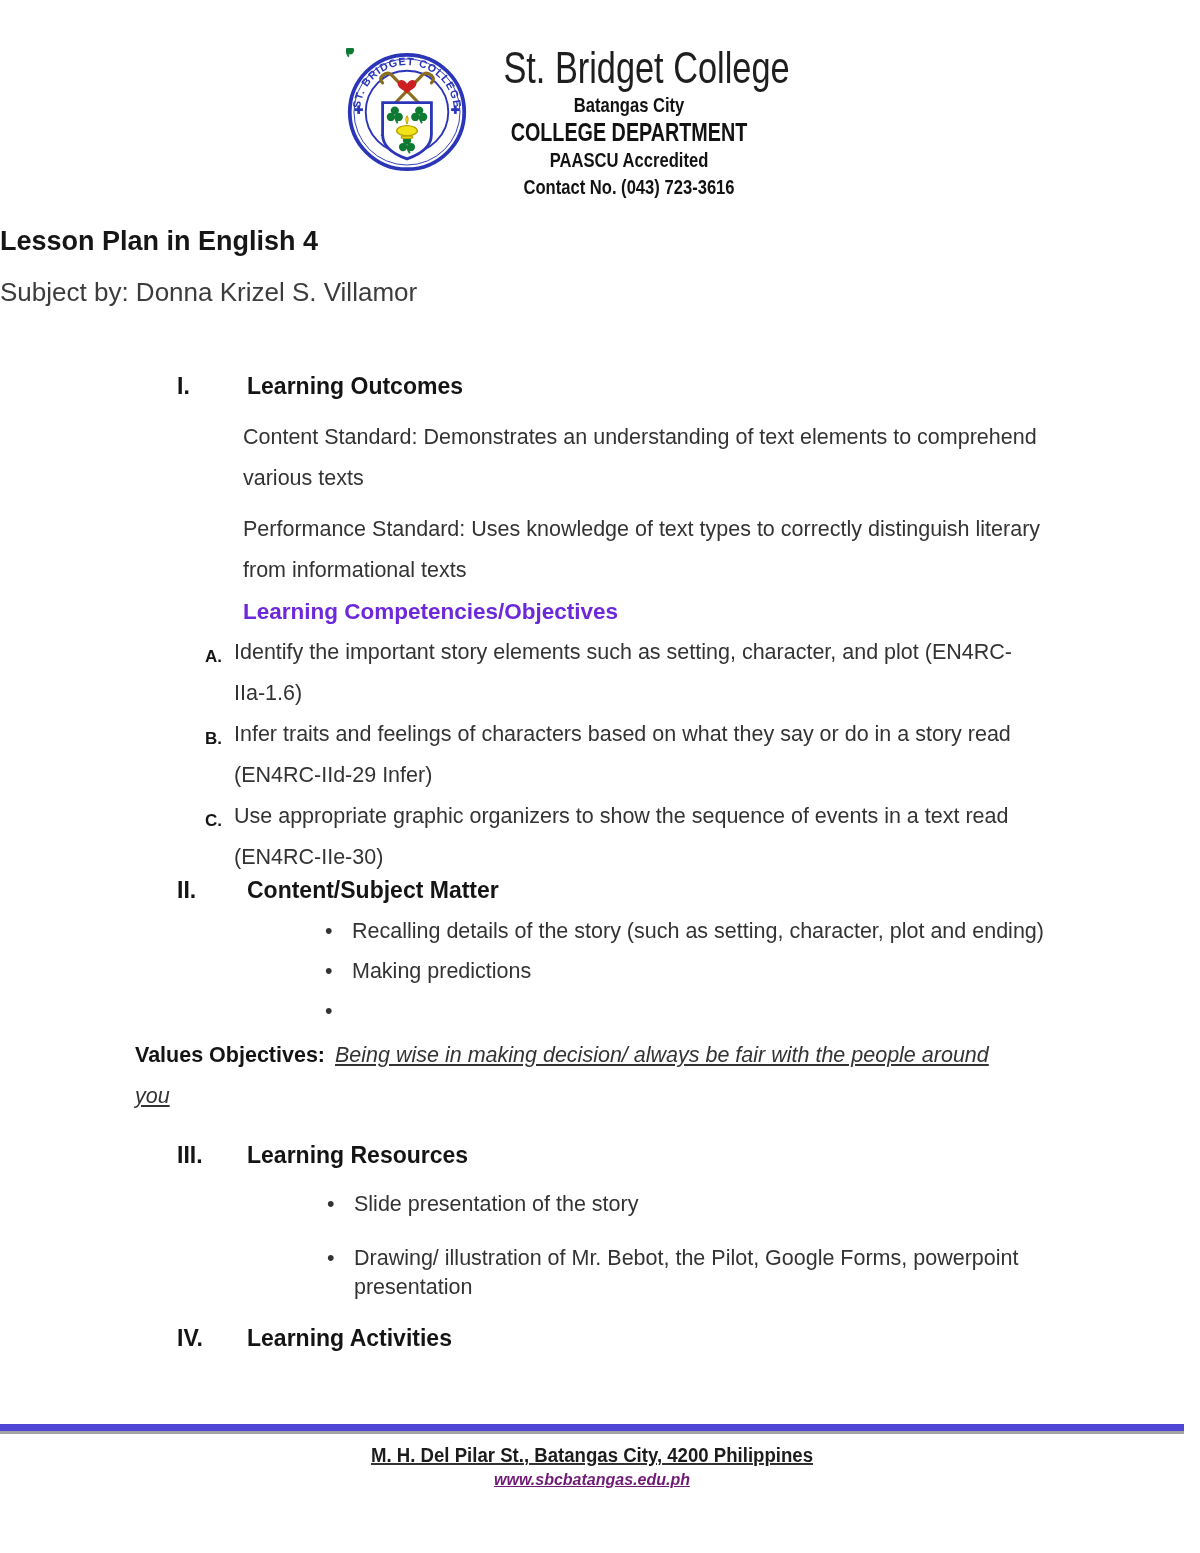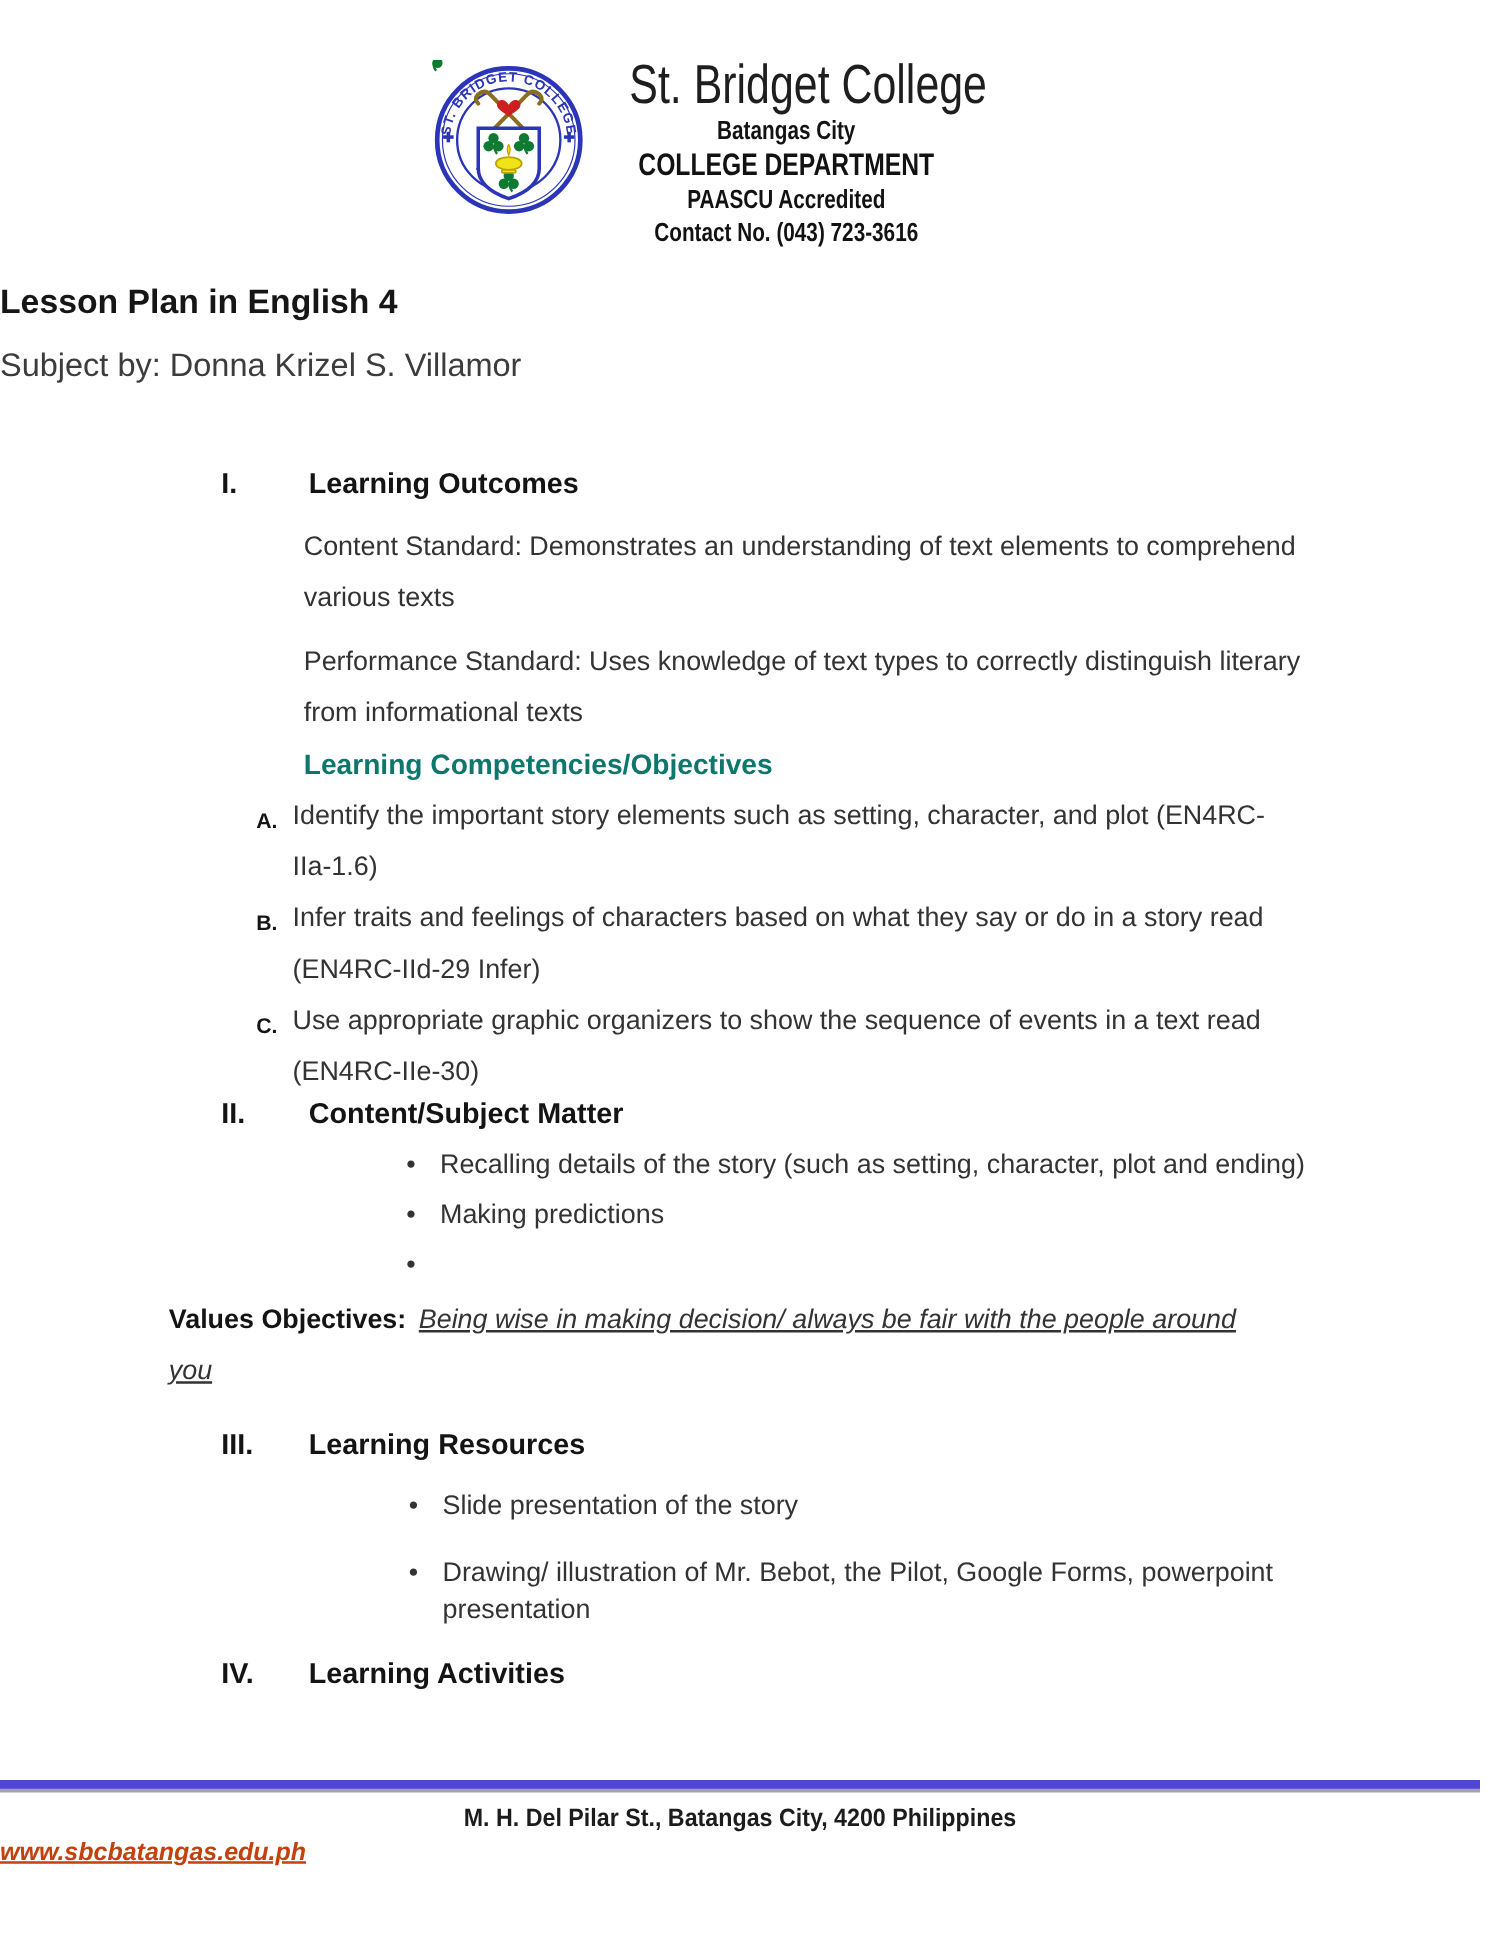--- a/index.html
+++ b/index.html
@@ -45,40 +45,40 @@
   .prepared{margin-top:20px;font-size:26px;color:#3c3c3c;}
   
   p{margin:0;}
   .sec-head{margin-left:177px;font-size:23px;font-weight:bold;color:#141414;line-height:41px;}
   .sec-head .numeral{display:inline-block;width:70px;}
   #sec1{margin-top:58px;}
   #sec2{margin-top:-8px;}
   #sec3{margin-top:18px;}
   #sec4{margin-top:16px;}
   .body-p{margin:10px 0 0 243px;width:824px;font-size:21.5px;line-height:41px;}
-  .sub-head{margin-left:243px;font-size:22.5px;font-weight:bold;color:#0f766e;line-height:41px;}
+  .sub-head{margin-left:243px;font-size:22.5px;font-weight:bold;color:#6d28d9;line-height:41px;}
   .obj-item{display:flex;margin-left:205px;font-size:21.5px;line-height:41px;}
   .obj-marker{flex:0 0 29px;font-weight:bold;font-size:17px;padding-top:4px;color:#141414;}
   .obj-text{width:806px;}
   .bullet-item{display:flex;margin-left:325px;font-size:21.5px;line-height:40px;}
   .bullet-glyph{flex:0 0 27px;}
   .bullet-text{width:762px;}
   .values{margin:4px 0 0 135px;width:884px;font-size:21.5px;line-height:41px;}
   .values-label{font-weight:bold;color:#141414;margin-right:10px;}
   .values-text{font-style:italic;text-decoration:underline;}
   .res-item{line-height:29px;margin-top:14px;margin-left:327px;}
   .res-item + .res-item{margin-top:25px;}
   .res-item .bullet-text{width:742px;}
   
-  .footer{position:absolute;left:0;right:16px;top:1424px;}
+  .footer{position:absolute;left:0;right:16px;top:1424px;text-decoration:underline;}
   .rule{height:7px;background:var(--accent-rule);box-shadow:0 3px 0 #a3a3a3;}
   .address{margin-top:13px;text-align:center;font-weight:bold;font-size:20px;color:#1c1c1c;
     transform:scaleX(.93);transform-origin:50% 50%;}
-  .website{margin-top:4px;font-weight:bold;font-style:italic;font-size:20px;
-    text-decoration:underline;color:#c2410c;}
+  .website{margin-top:4px;text-align:center;font-weight:bold;font-style:italic;font-size:16px;
+    text-decoration:underline;color:#701a75;}
 </style>
 </head>
 <body>
 
 <div class="page">
 
   <header class="header">
     <div class="logo">
       <svg viewBox="0 0 130 136" width="122" height="128">
         <circle class="ring-outer" cx="65" cy="68" r="61"></circle>

